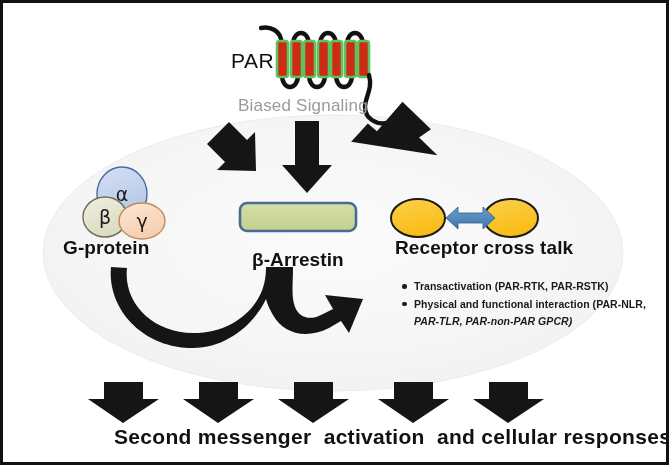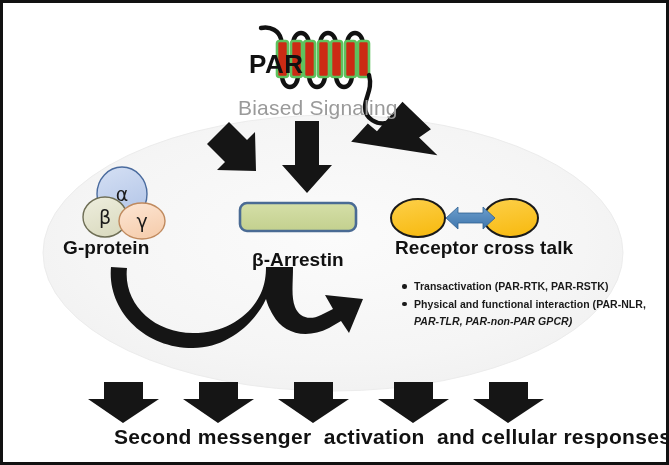--- a/index.html
+++ b/index.html
@@ -25,27 +25,26 @@
     top: 0;
     width: 669px;
     height: 465px;
   }
   .lbl {
     position: absolute;
     white-space: pre;
     color: #111111;
   }
   .lbl-par {
-    font-size: 26px;
-    font-weight: bold;
+    font-size: 21px;
+    font-weight: normal;
     letter-spacing: 0.5px;
-    margin-left: 18px;
   }
   .lbl-biased {
-    font-size: 21px;
+    font-size: 17px;
     font-weight: normal;
     color: #9a9a9a;
     letter-spacing: 0.2px;
   }
   .lbl-node {
     font-size: 19px;
     font-weight: bold;
     letter-spacing: 0.1px;
   }
   .lbl-bottom {

